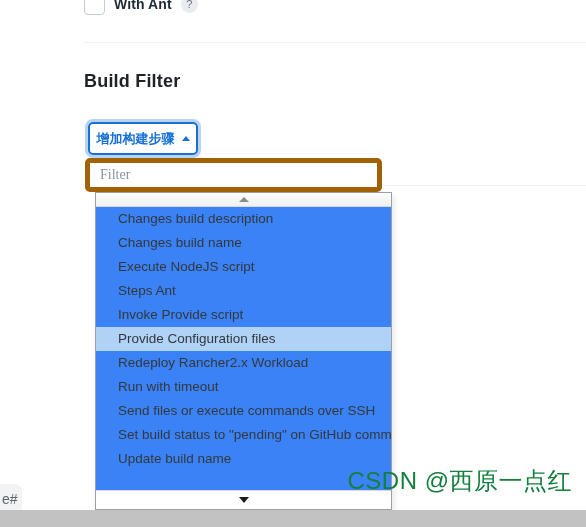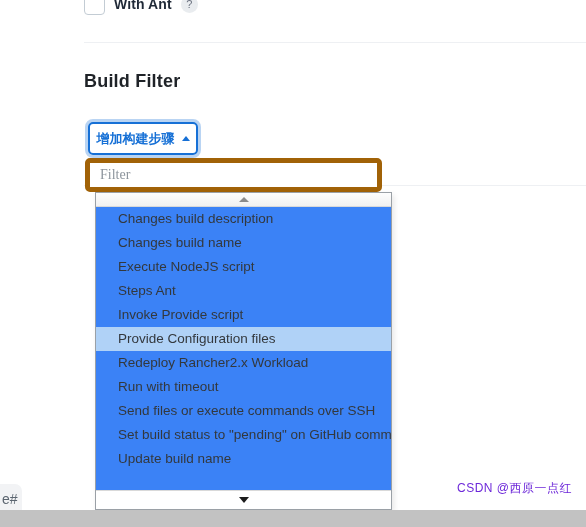--- a/index.html
+++ b/index.html
@@ -181,22 +181,22 @@
   }
   #dropdown-list li.selected {
     background: #b0d2f7;
   }
 
   
   #watermark {
     position: absolute;
     right: 14px;
     bottom: 30px;
-    font-size: 12px;
-    color: #6d28d9;
+    font-size: 24px;
+    color: #15803d;
     letter-spacing: .5px;
     user-select: none;
   }
 
   
   #bottom-strip {
     position: absolute;
     left: 0;
     right: 0;
     bottom: 0;

